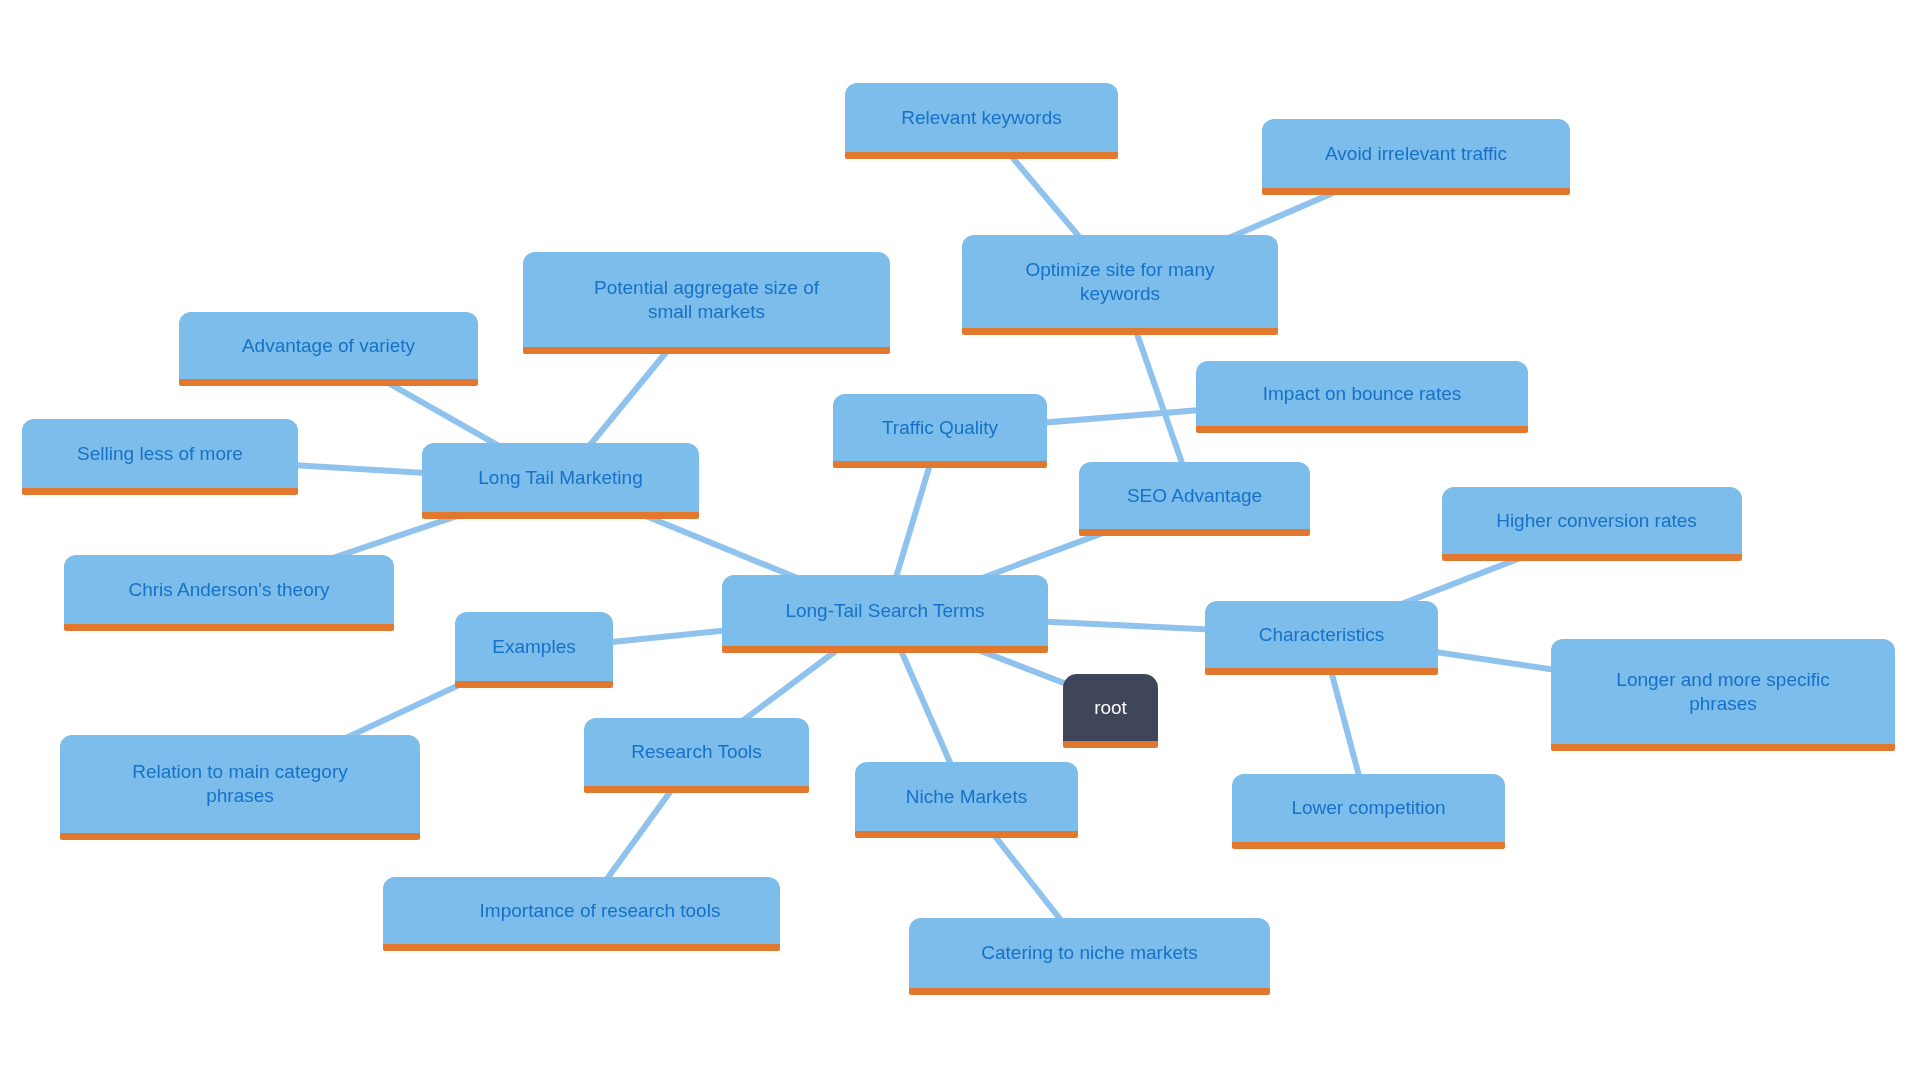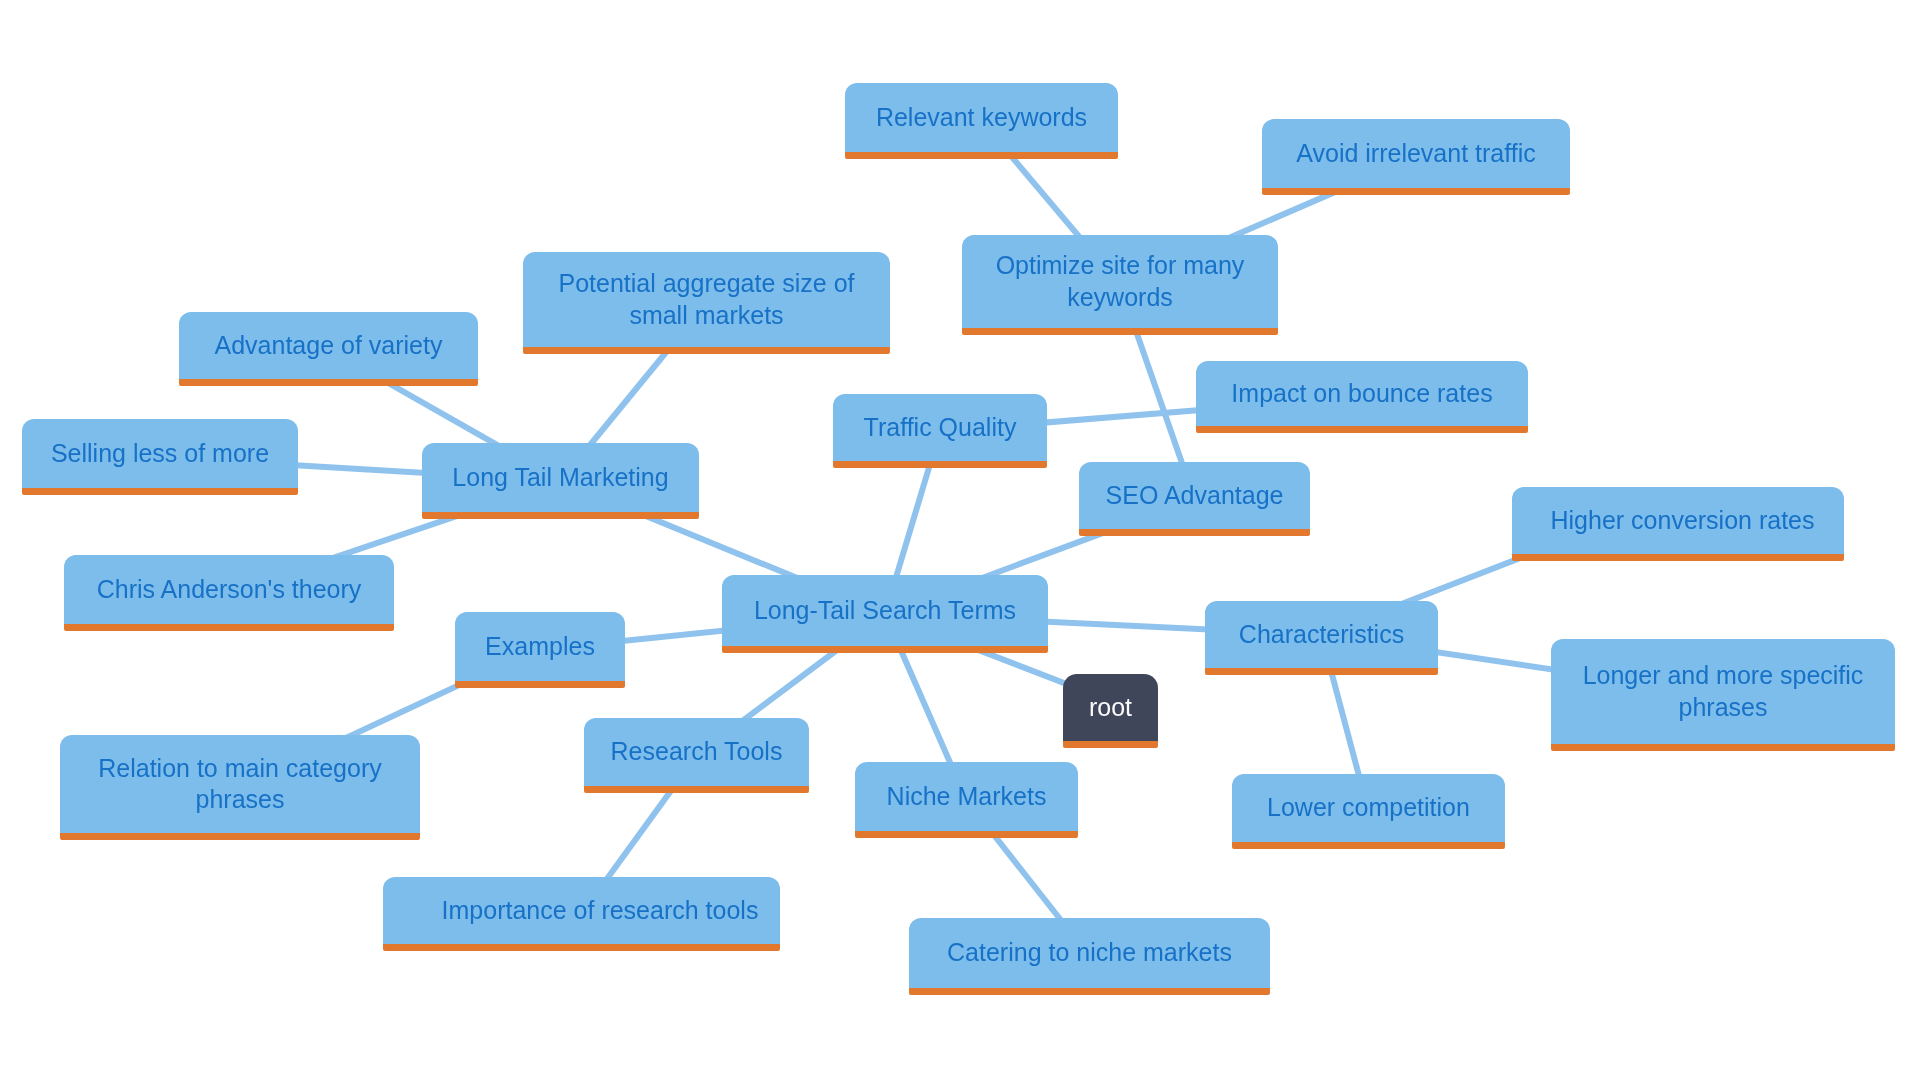--- a/index.html
+++ b/index.html
@@ -28,21 +28,21 @@
     display: flex;
     align-items: center;
     justify-content: center;
     text-align: center;
     box-sizing: border-box;
     padding: 2px 8px;
     background: var(--node-fill, #7cbdeb);
     border-bottom: 7px solid var(--node-underline, #e2782e);
     border-radius: 12px 12px 2px 2px;
     color: var(--node-text, #1771c6);
-    font-size: 25px;
+    font-size: 19px;
     line-height: 1.26;
     white-space: pre-line;
     cursor: pointer;
     user-select: none;
   }
   .node.root-node {
     background: var(--root-fill, #404659);
     color: var(--root-text, #fafafa);
     border-radius: 14px 14px 2px 2px;
     margin-top: 10px;
@@ -86,25 +86,25 @@
       <div class="node" style="left: 179px; top: 312px; width: 299px; height: 74px;"><span>Advantage of variety</span></div>
       <div class="node" style="left: 22px; top: 419px; width: 276px; height: 76px; text-align: right;"><span>Selling less of more</span></div>
       <div class="node" style="left: 422px; top: 443px; width: 277px; height: 76px;"><span>Long Tail Marketing</span></div>
       <div class="node" style="left: 64px; top: 555px; width: 330px; height: 76px;"><span>Chris Anderson's theory</span></div>
       <div class="node" style="left: 833px; top: 394px; width: 214px; height: 74px;"><span>Traffic Quality</span></div>
       <div class="node" style="left: 1196px; top: 361px; width: 332px; height: 72px; text-align: center;"><span>Impact on bounce rates</span></div>
       <div class="node" style="left: 1079px; top: 462px; width: 231px; height: 74px;"><span>SEO Advantage</span></div>
       <div class="node" style="left: 722px; top: 575px; width: 326px; height: 78px;"><span>Long-Tail Search Terms</span></div>
       <div class="node root-node" style="left: 1063px; top: 664px; width: 95px; height: 74px;"><span>root</span></div>
       <div class="node" style="left: 1205px; top: 601px; width: 233px; height: 74px;"><span>Characteristics</span></div>
-      <div class="node" style="left: 1512px; top: 487px; width: 332px; height: 74px; padding-left: 17px;"><span>Higher conversion rates</span></div>
+      <div class="node" style="left: 1442px; top: 487px; width: 300px; height: 74px; padding-left: 17px;"><span>Higher conversion rates</span></div>
       <div class="node" style="left: 1551px; top: 639px; width: 344px; height: 112px;"><span>Longer and more specific
 phrases</span></div>
       <div class="node" style="left: 1232px; top: 774px; width: 273px; height: 75px;"><span>Lower competition</span></div>
-      <div class="node" style="left: 455px; top: 612px; width: 170px; height: 76px;"><span>Examples</span></div>
+      <div class="node" style="left: 455px; top: 612px; width: 158px; height: 76px;"><span>Examples</span></div>
       <div class="node" style="left: 60px; top: 735px; width: 360px; height: 105px;"><span>Relation to main category
 phrases</span></div>
       <div class="node" style="left: 584px; top: 718px; width: 225px; height: 75px;"><span>Research Tools</span></div>
       <div class="node" style="left: 855px; top: 762px; width: 223px; height: 76px;"><span>Niche Markets</span></div>
       <div class="node" style="left: 383px; top: 877px; width: 397px; height: 74px; padding-left: 45px;"><span>Importance of research tools</span></div>
       <div class="node" style="left: 909px; top: 918px; width: 361px; height: 77px;"><span>Catering to niche markets</span></div>
     </div>
 </div>
 
 </body></html>

